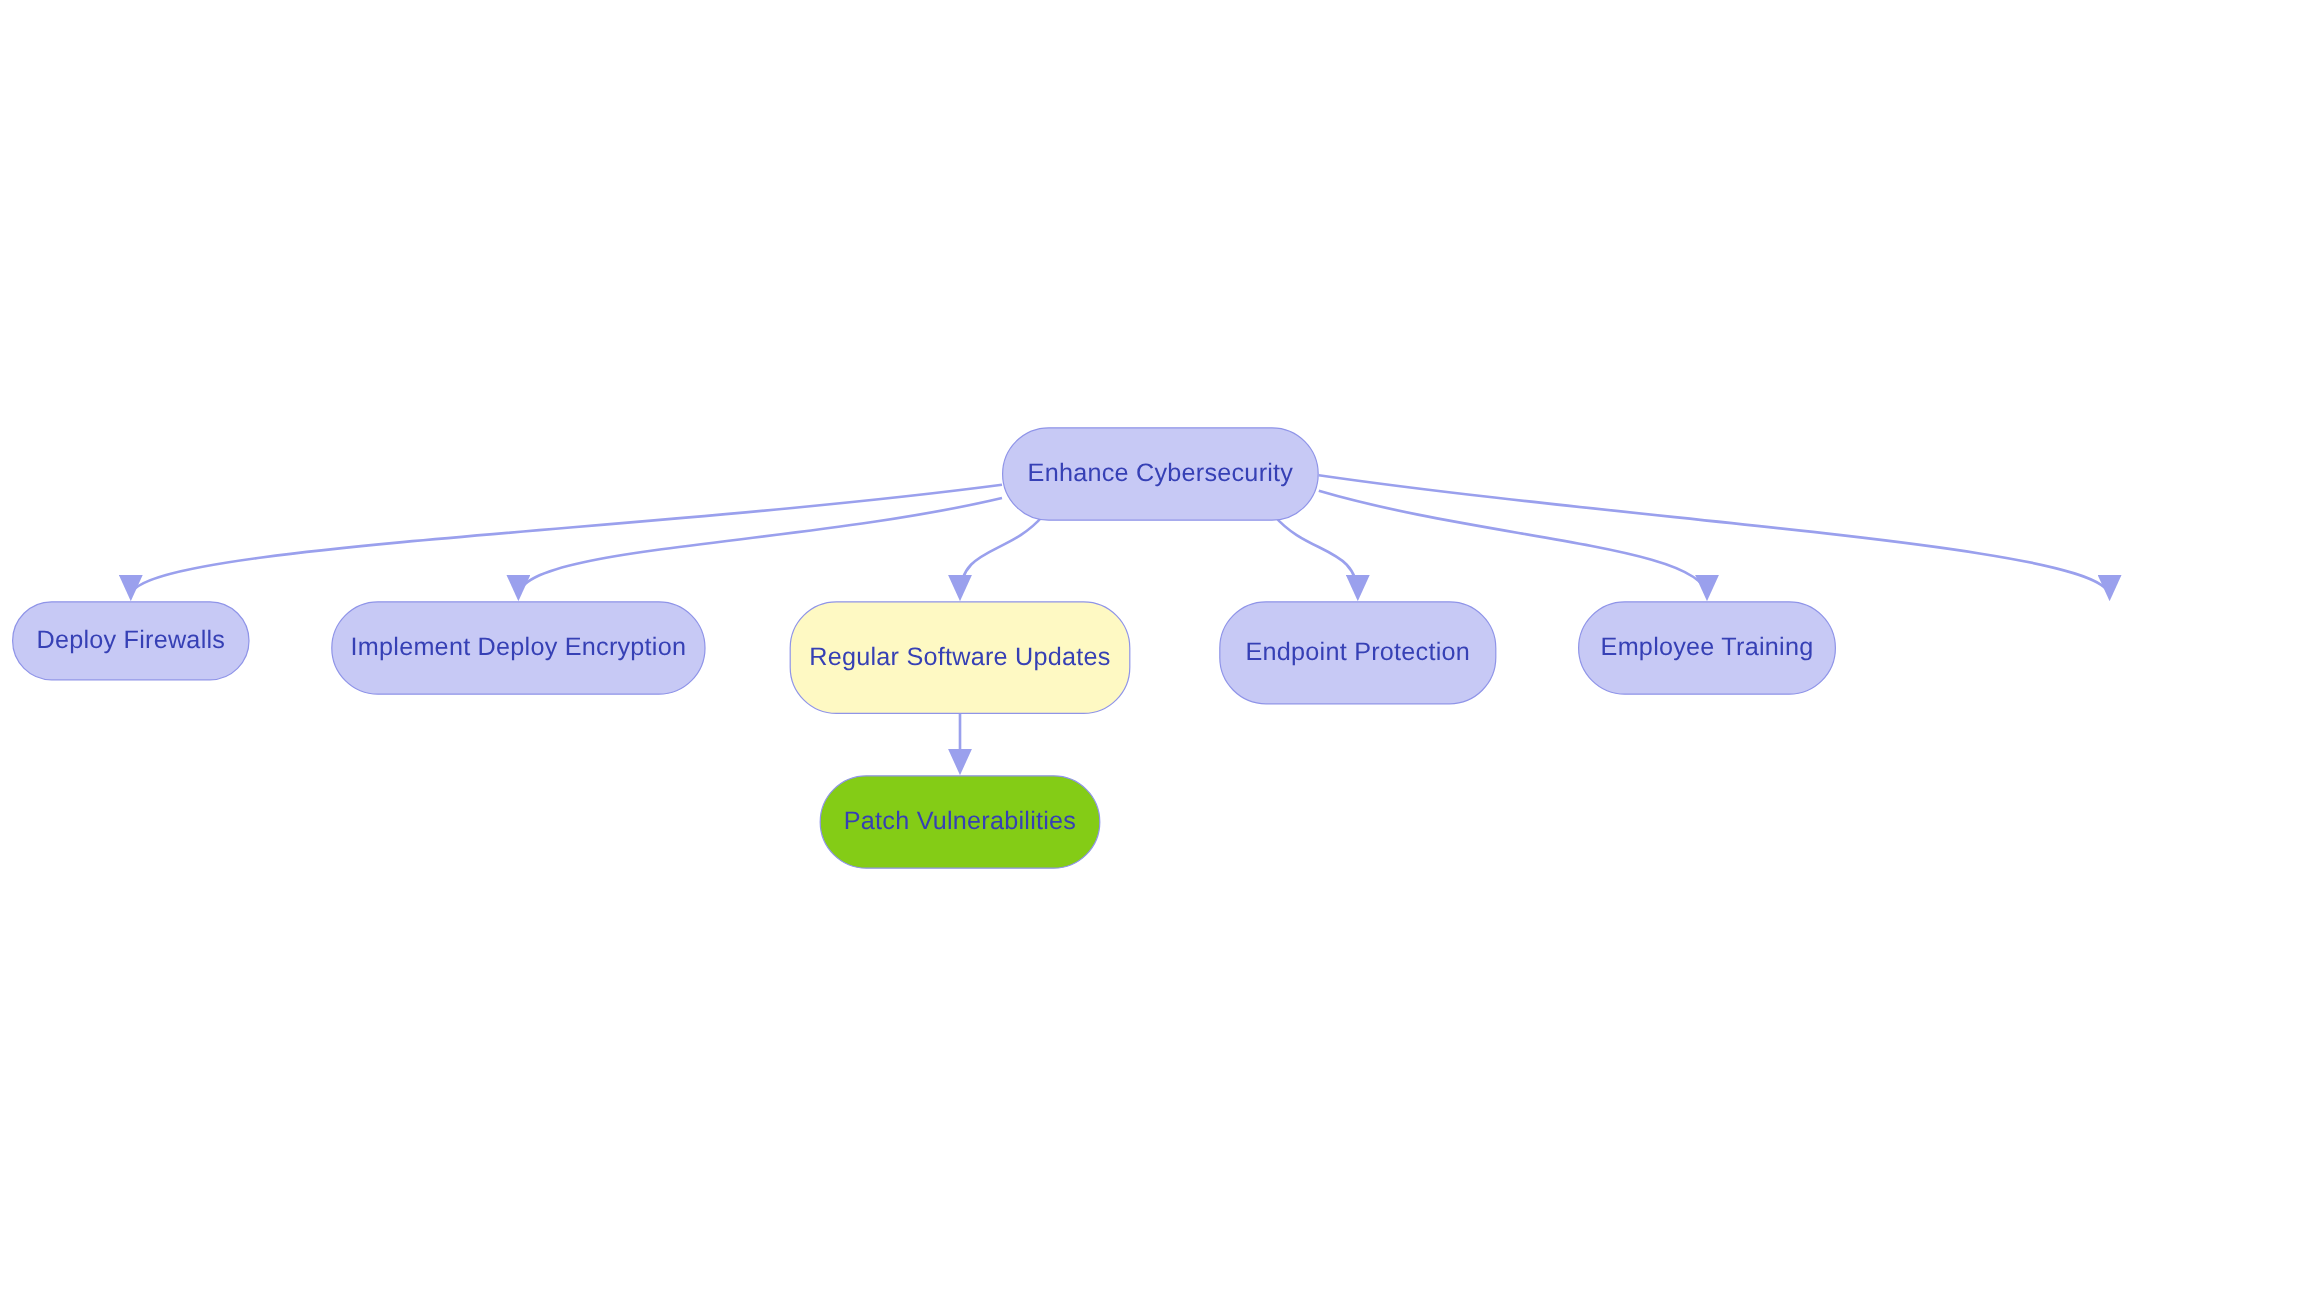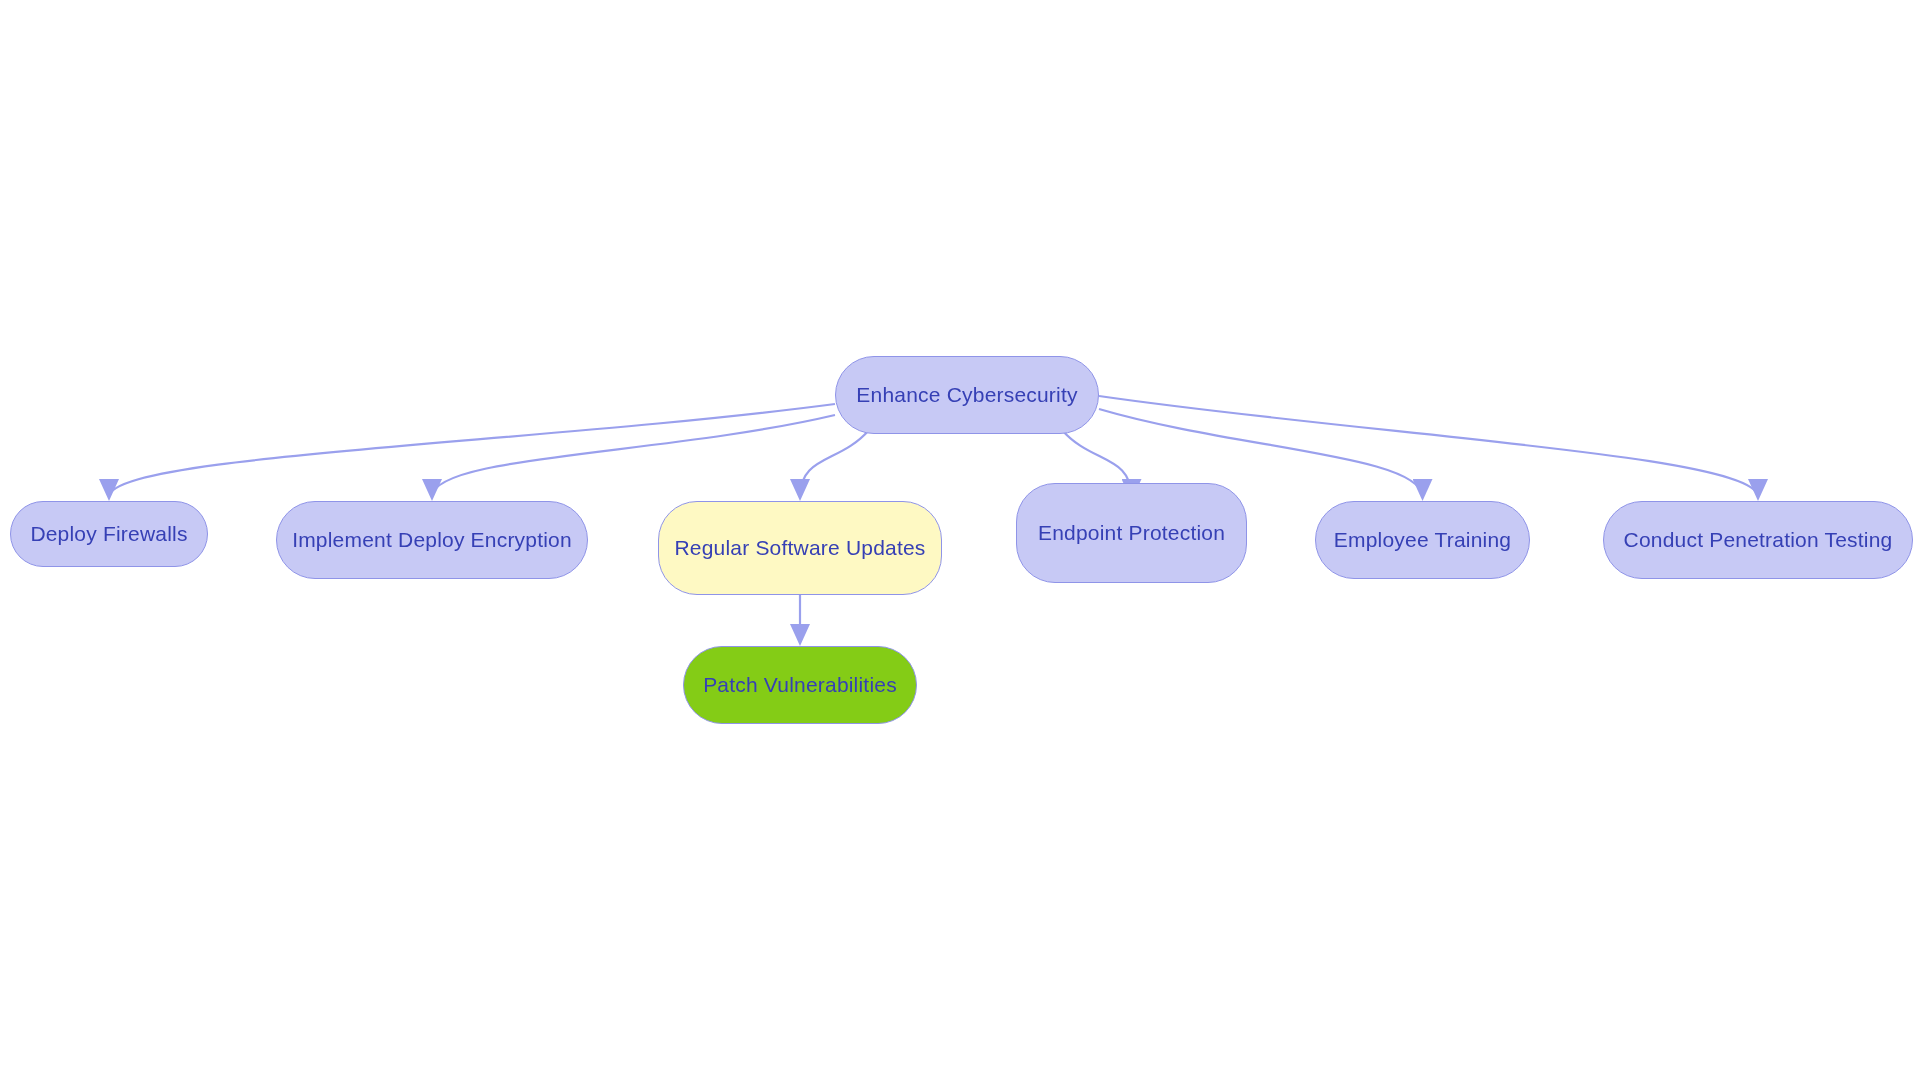--- a/index.html
+++ b/index.html
@@ -64,18 +64,17 @@
         <path class="edge" d="M1099,409 C1234.87,449 1422.5,455 1422.5,497" stroke="#9aa0ed" marker-end="url(#arrowhead)"></path>
         <path class="edge" d="M1099,396 C1375.78,436 1758,455 1758,497" stroke="#9aa0ed" marker-end="url(#arrowhead)"></path>
         <path class="edge" d="M800,579 L800,642" stroke="#9aa0ed" marker-end="url(#arrowhead)"></path>
       </g>
   </svg>
   <div class="nodes-layer" id="nodes-layer">
       <div class="node" style="left: 835px; top: 356px; width: 264px; height: 78px; background: rgb(199, 201, 245); border-color: rgb(143, 148, 232); color: rgb(54, 64, 181); text-align: right;">Enhance Cybersecurity</div>
       <div class="node" style="left: 10px; top: 501px; width: 198px; height: 66px; background: rgb(199, 201, 245); border-color: rgb(143, 148, 232); color: rgb(54, 64, 181);">Deploy Firewalls</div>
       <div class="node" style="left: 276px; top: 501px; width: 312px; height: 78px; background: rgb(199, 201, 245); border-color: rgb(143, 148, 232); color: rgb(54, 64, 181);">Implement Deploy Encryption</div>
       <div class="node" style="left: 658px; top: 501px; width: 284px; height: 94px; background: #fef9c3; border-color: rgb(143, 148, 232); color: rgb(54, 64, 181);">Regular Software Updates</div>
-      <div class="node" style="left: 1016px; top: 483px; width: 231px; height: 100px; background: rgb(199, 201, 245); border-color: rgb(143, 148, 232); color: rgb(54, 64, 181);">Endpoint Protection</div>
+      <div class="node" style="left: 1016px; top: 501px; width: 231px; height: 86px; background: rgb(199, 201, 245); border-color: rgb(143, 148, 232); color: rgb(54, 64, 181);">Endpoint Protection</div>
       <div class="node" style="left: 1315px; top: 501px; width: 215px; height: 78px; background: rgb(199, 201, 245); border-color: rgb(143, 148, 232); color: rgb(54, 64, 181);">Employee Training</div>
-      <div class="node" style="left: 1603px; top: 501px; width: 310px; height: 78px; background: rgb(199, 201, 245); border-color: rgb(143, 148, 232); color: rgb(54, 64, 181);">Conduct Penetration Testing</div>
       <div class="node" style="left: 683px; top: 646px; width: 234px; height: 78px; background: #84cc16; border-color: rgb(143, 148, 232); color: rgb(54, 64, 181);">Patch Vulnerabilities</div>
     </div>
 </div>
 
 </body></html>

